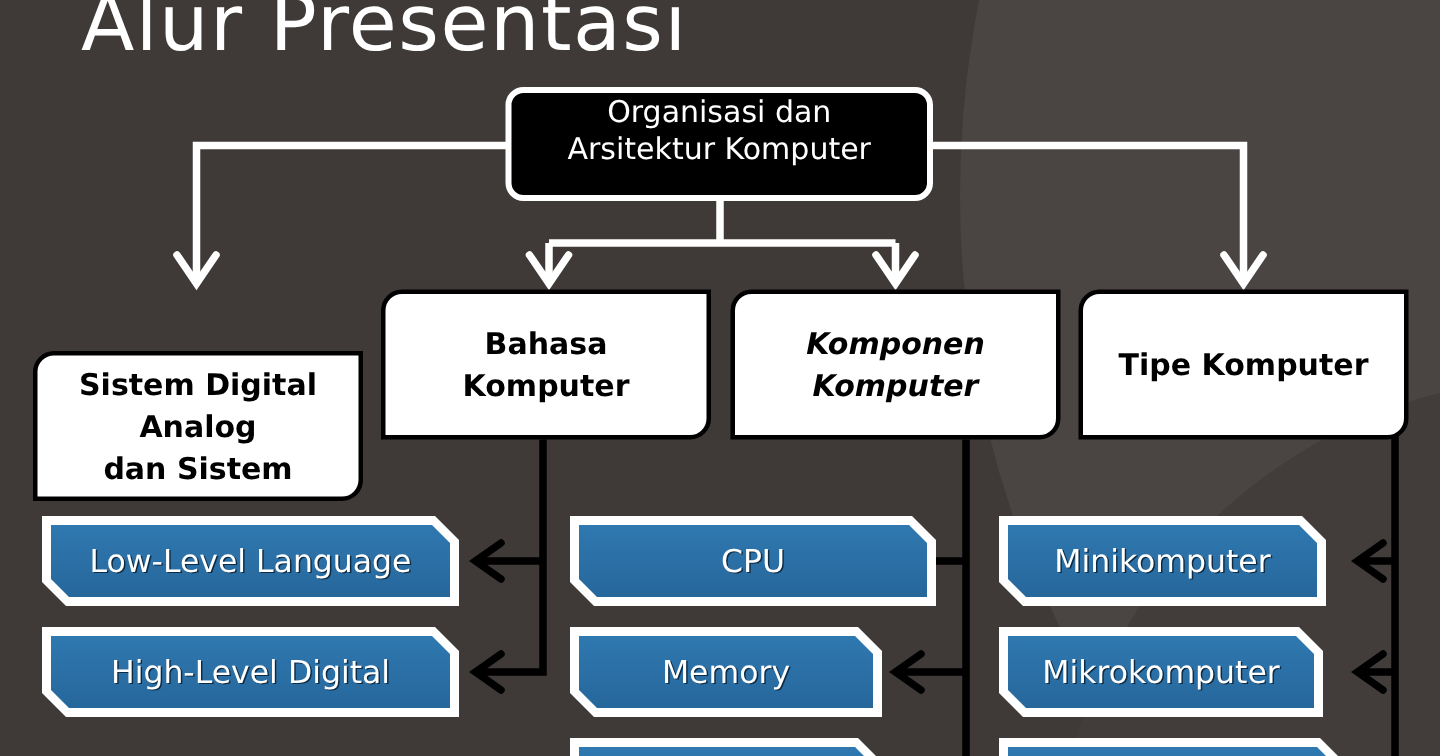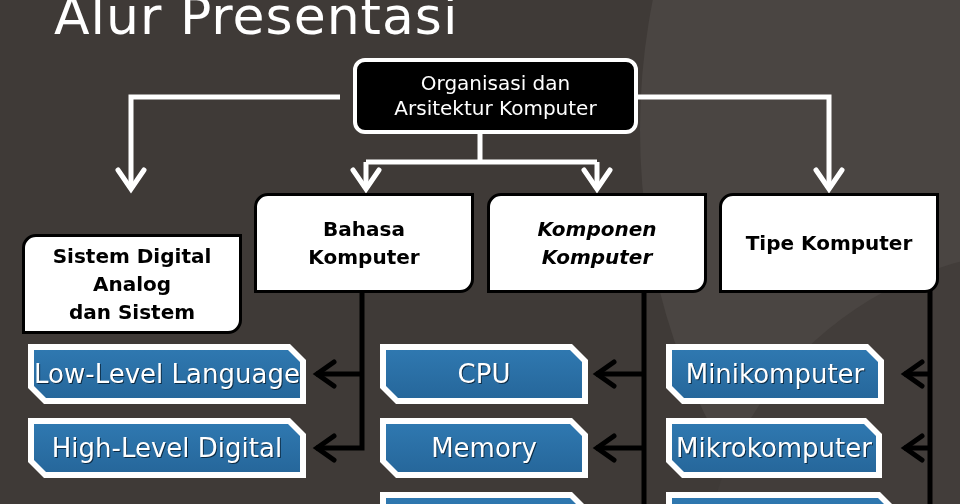--- a/index.html
+++ b/index.html
@@ -18,40 +18,40 @@
   }
   .slide-title {
     position: absolute; left: 54px; top: -14px; margin: 0;
     font-size: 52px; font-weight: normal; color: #ffffff; letter-spacing: 1px;
     font-family: "DejaVu Sans", sans-serif;
   }
   .root-box {
     position: absolute; left: 337px; top: 58px; width: 285px; height: 76px;
     background: #000; border: 4px solid #fff; border-radius: 12px; box-sizing: border-box;
     color: #fff; font-size: 20px; line-height: 25px; text-align: center;
-    display: flex; flex-direction: column; justify-content: center; margin-left: 16px;
+    display: flex; flex-direction: column; 
   }
   svg.lines { position: absolute; left: 0; top: 0; }
   .cat-box {
     position: absolute; top: 193px; height: 100px; width: 220px; box-sizing: border-box;
     background: #fff; border: 3px solid #000;
     border-radius: 14px 0 14px 0;
     color: #000; font-weight: bold; font-size: 20px; line-height: 28px; text-align: center;
     display: flex; flex-direction: column; justify-content: center;
   }
   .leaf {
     position: absolute; width: 278px; height: 60px; box-sizing: border-box;
     background: #fff;
     clip-path: polygon(0 0, calc(100% - 16px) 0, 100% 16px, 100% 100%, 16px 100%, 0 calc(100% - 16px));
   }
   .leaf-inner {
     position: absolute; left: 6px; top: 6px; right: 6px; bottom: 6px;
     background: linear-gradient(#2f78b0, #26679b);
     clip-path: polygon(0 0, calc(100% - 12px) 0, 100% 12px, 100% 100%, 12px 100%, 0 calc(100% - 12px));
-    color: #fff; font-size: 26px; text-align: center;
+    color: #fff; font-size: 21px; text-align: center;
     display: flex; align-items: center; justify-content: center;
     text-shadow: 1px 1px 0 #0d2b44;
   }
 </style>
 </head>
 <body>
 
 <div class="bg-arc"></div>
 <div class="bg-arc2"></div>
 
@@ -116,21 +116,21 @@
   <span>Tipe Komputer</span>
 </div>
 
 <div class="leaf" style="left:28px; top:344px;">
   <div class="leaf-inner">Low-Level Language</div>
 </div>
 <div class="leaf" style="left:28px; top:418px;">
   <div class="leaf-inner">High-Level Digital</div>
 </div>
 
-<div class="leaf" style="left:380px; top:344px; width:208px;">
+<div class="leaf" style="left:380px; top:344px; width:244px;">
   <div class="leaf-inner">CPU</div>
 </div>
 <div class="leaf" style="left:380px; top:418px; width:208px;">
   <div class="leaf-inner">Memory</div>
 </div>
 <div class="leaf" style="left:380px; top:492px; width:208px;">
   <div class="leaf-inner"></div>
 </div>
 
 <div class="leaf" style="left:666px; top:344px; width:218px;">

